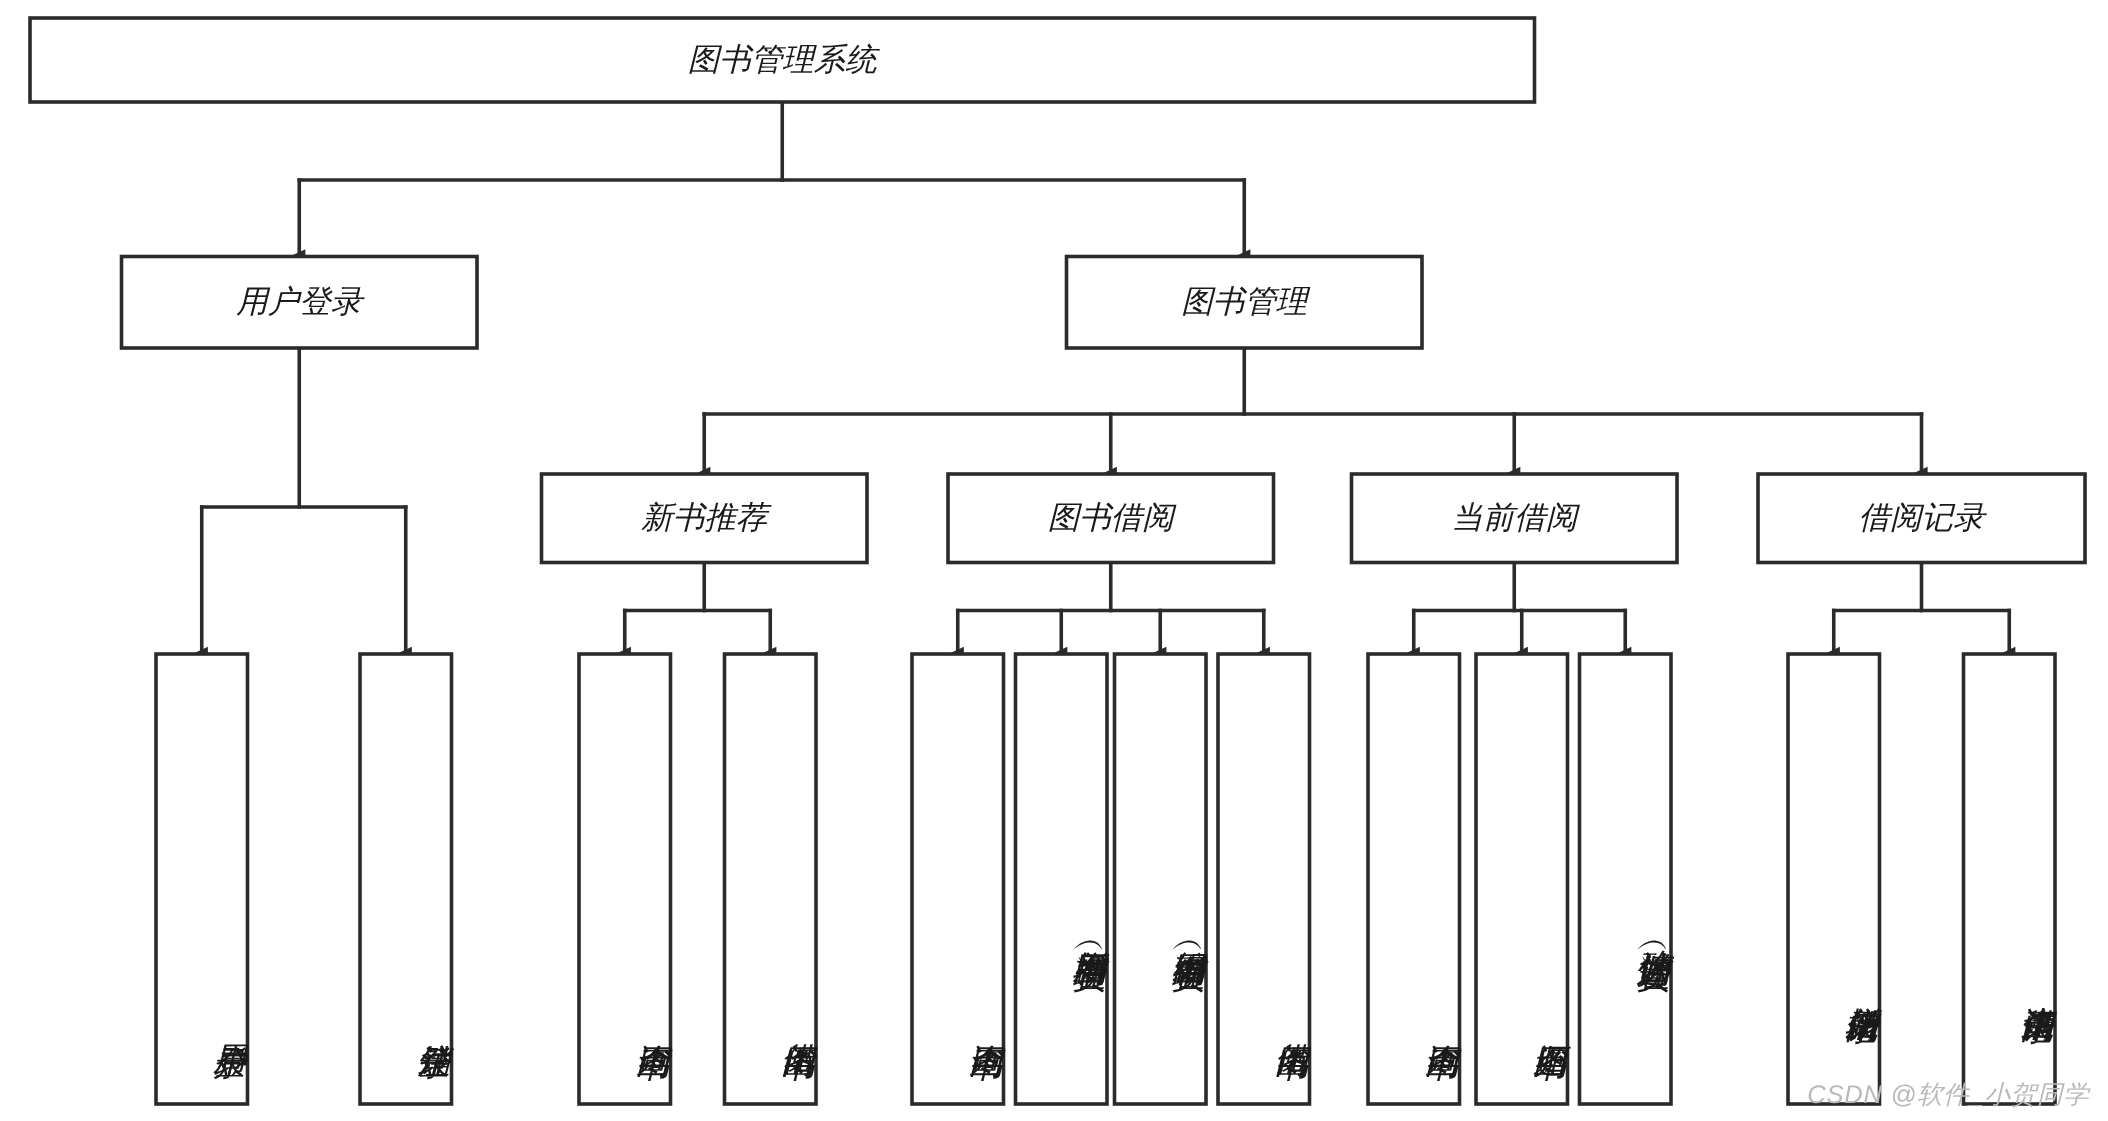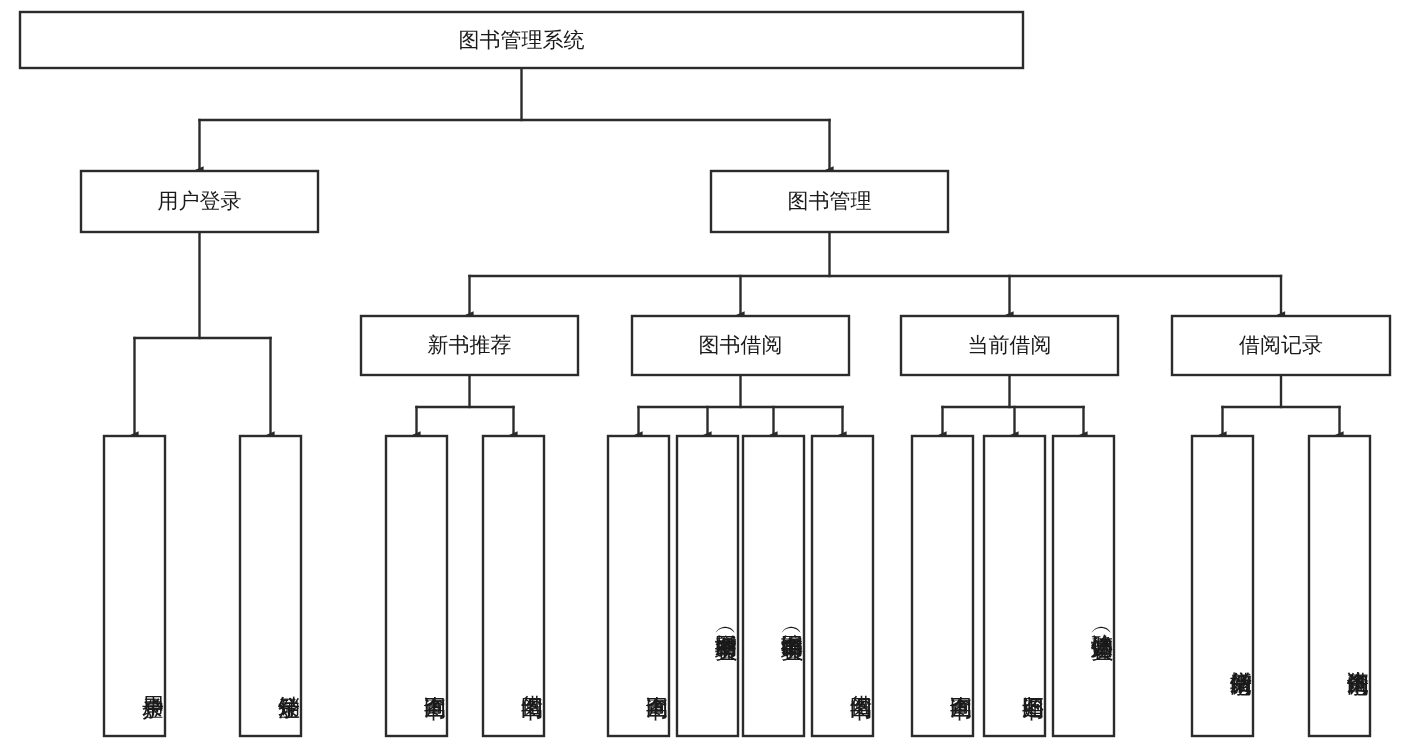--- a/index.html
+++ b/index.html
@@ -11,20 +11,21 @@
     width: 1405px;
     height: 747px;
     font-family: "Liberation Sans", "DejaVu Sans", sans-serif;
     overflow: hidden;
   }
   #diagram-root {
     position: relative;
     width: 1405px;
     height: 747px;
     background: #ffffff;
+    font-style: italic;
   }
   svg#flow-svg {
     position: absolute;
     left: 0;
     top: 0;
     width: 1405px;
     height: 747px;
   }
   .node-box {
     fill: #ffffff;
@@ -156,13 +157,14 @@
       <div class="node-label-v" style="left: 677px; top: 444px; width: 61px; height: 284px; padding-top: 34px;">新增图书（管理员）</div>
       <div class="node-label-v" style="left: 743px; top: 444px; width: 61px; height: 284px; padding-top: 34px;">编辑图书（管理员）</div>
       <div class="node-label-v" style="left: 812px; top: 444px; width: 61px; height: 284px; padding-top: 94px;">借阅图书</div>
       <div class="node-label-v" style="left: 912px; top: 444px; width: 61px; height: 284px; padding-top: 94px;">查询图书</div>
       <div class="node-label-v" style="left: 984px; top: 444px; width: 61px; height: 284px; padding-top: 94px;">归还图书</div>
       <div class="node-label-v" style="left: 1053px; top: 444px; width: 61px; height: 284px; padding-top: 34px;">确认归还（管理员）</div>
       <div class="node-label-v" style="left: 1192px; top: 444px; width: 61px; height: 284px; padding-top: 70px;">新增借阅记录</div>
       <div class="node-label-v" style="left: 1309px; top: 444px; width: 61px; height: 284px; padding-top: 70px;">查询借阅记录</div>
     </div>
 
+  <div class="watermark">CSDN @软件_小贺同学</div>
 </div>
 
 </body></html>

